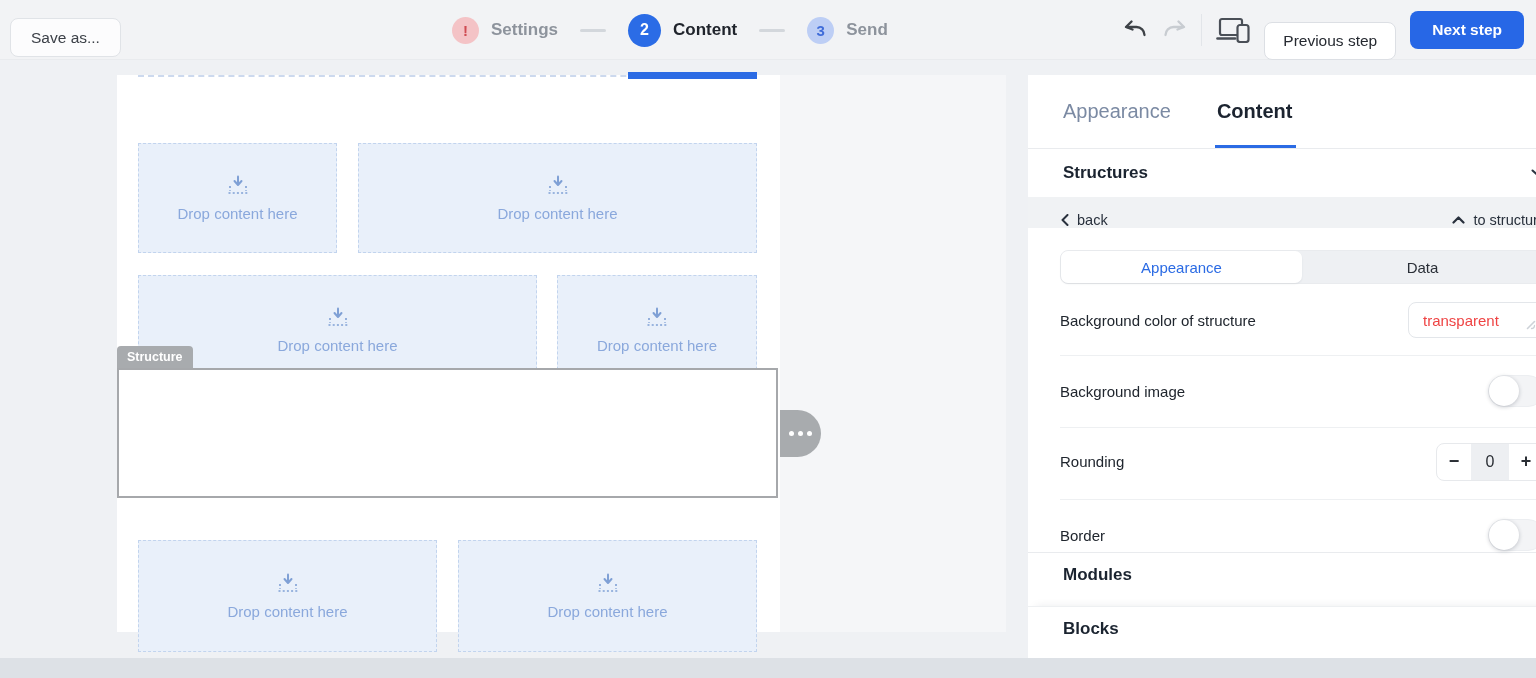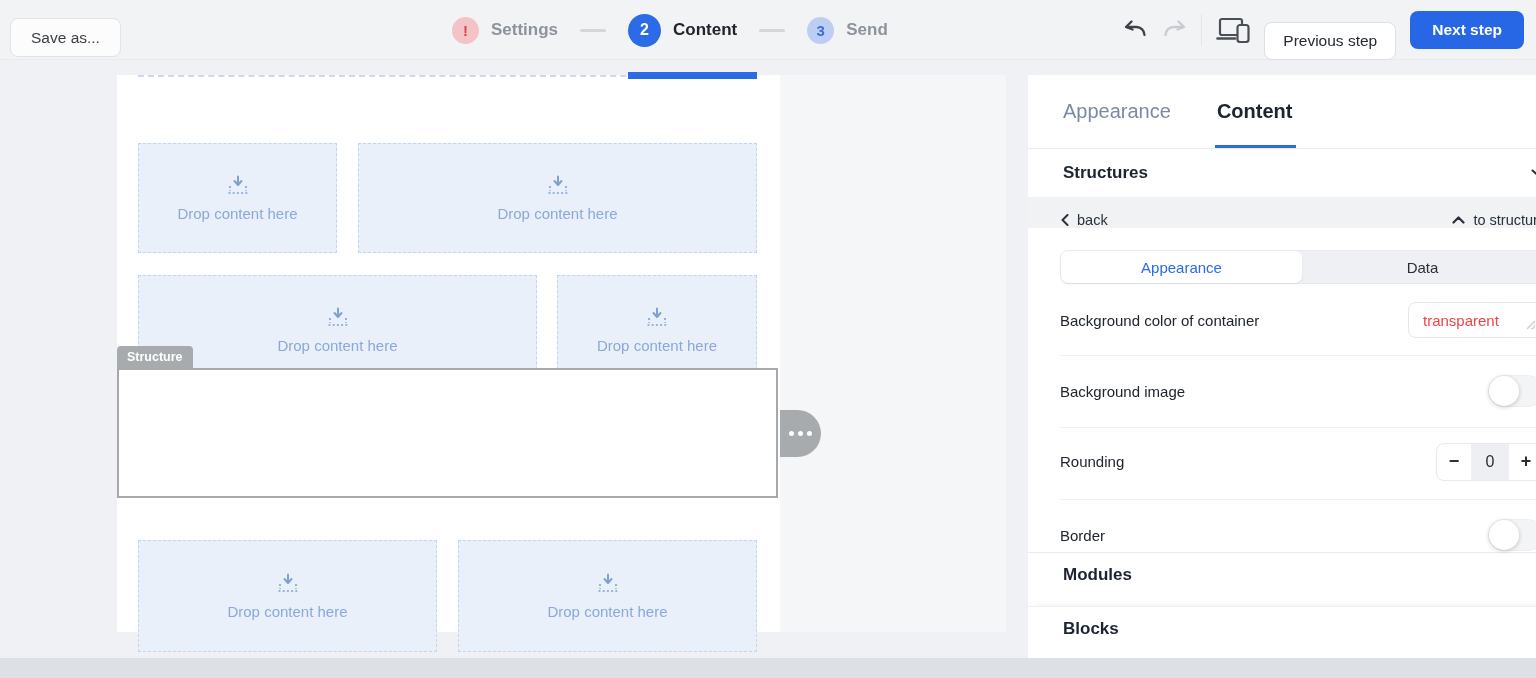--- a/index.html
+++ b/index.html
@@ -282,21 +282,21 @@
       <div class="seg">
         <div class="seg-item on">
           <span>Appearance</span>
         </div>
         <div class="seg-item">
           <span>Data</span>
         </div>
       </div>
 
       <div class="ctl-row" style="margin-top:18px; height:36px;">
-        <span class="ctl-label">Background color of container</span>
+        <span class="ctl-label">Background color of structure</span>
         <div class="color-input">
           <input type="text" readonly="" value="transparent" style="">
           <svg class="corner-ico" width="10" height="10" viewBox="0 0 10 10" fill="none">
             <path d="M8.5 1.5 L1.5 8.5" stroke="#cdd2d8" stroke-width="1.6" stroke-linecap="round"></path>
             <path d="M8.5 5.5 C8.5 7.5 7 8.5 5.5 8.5" stroke="#cdd2d8" stroke-width="1.3" stroke-linecap="round"></path>
           </svg>
         </div>
       </div>
 
       <div class="hr" style="margin-top:17px;"></div>

